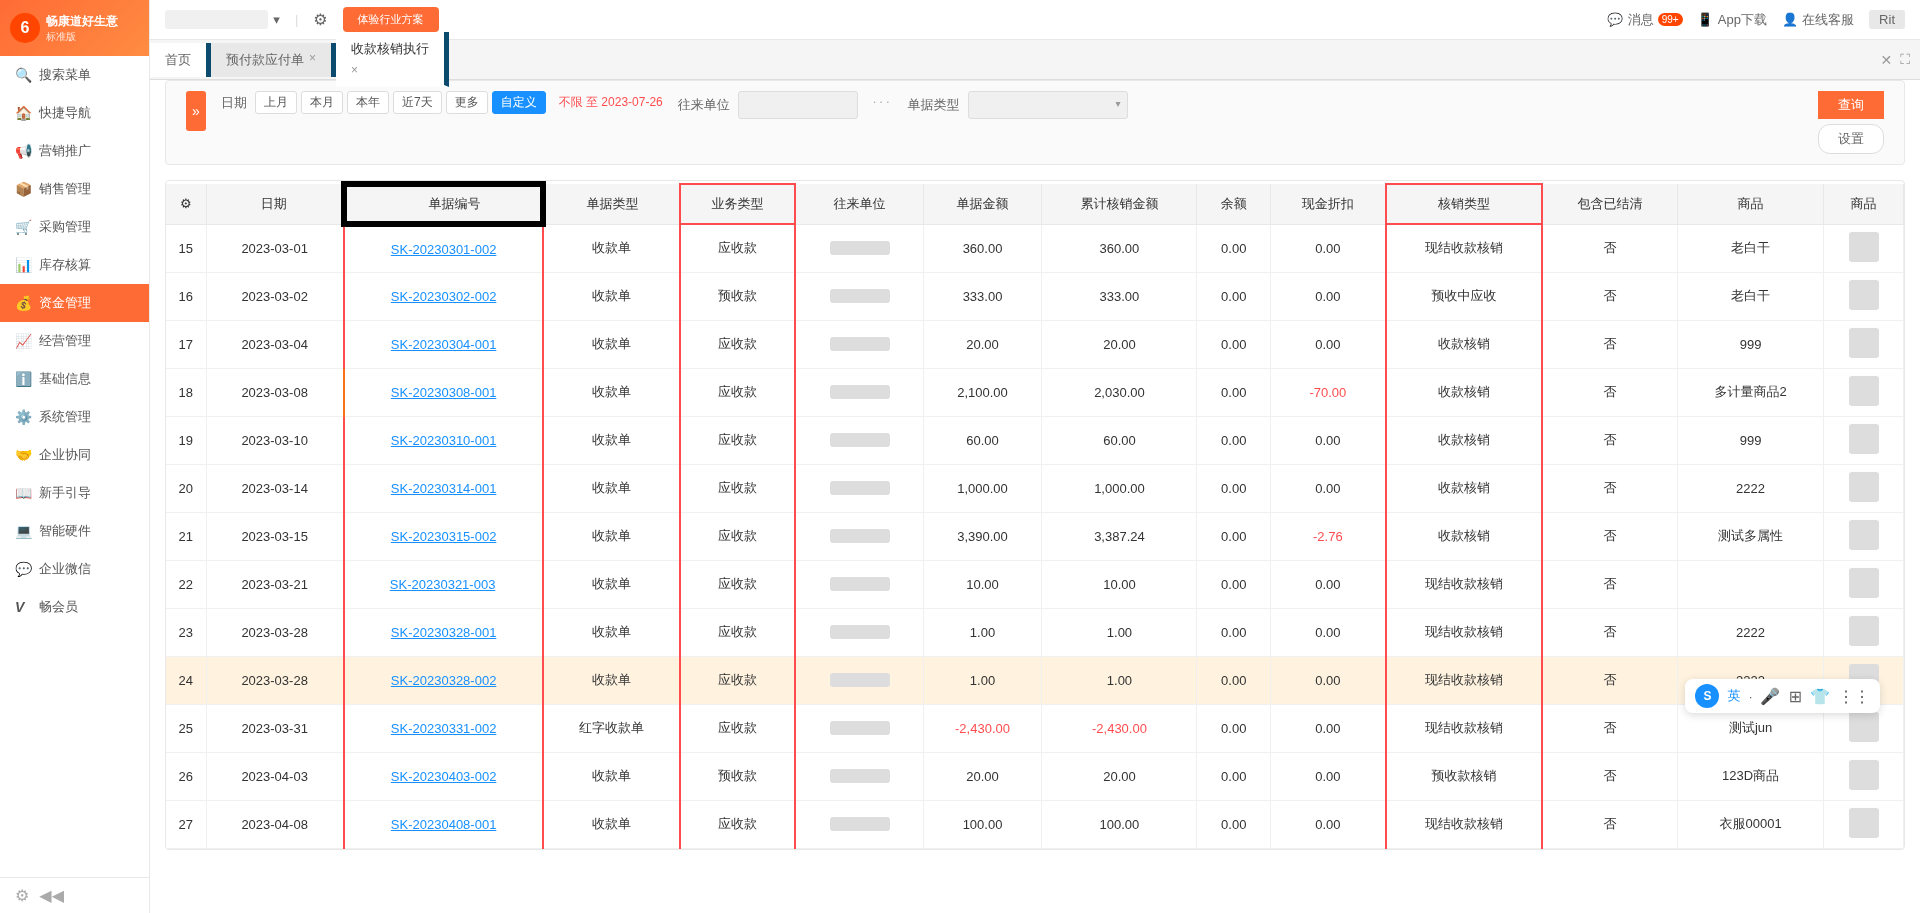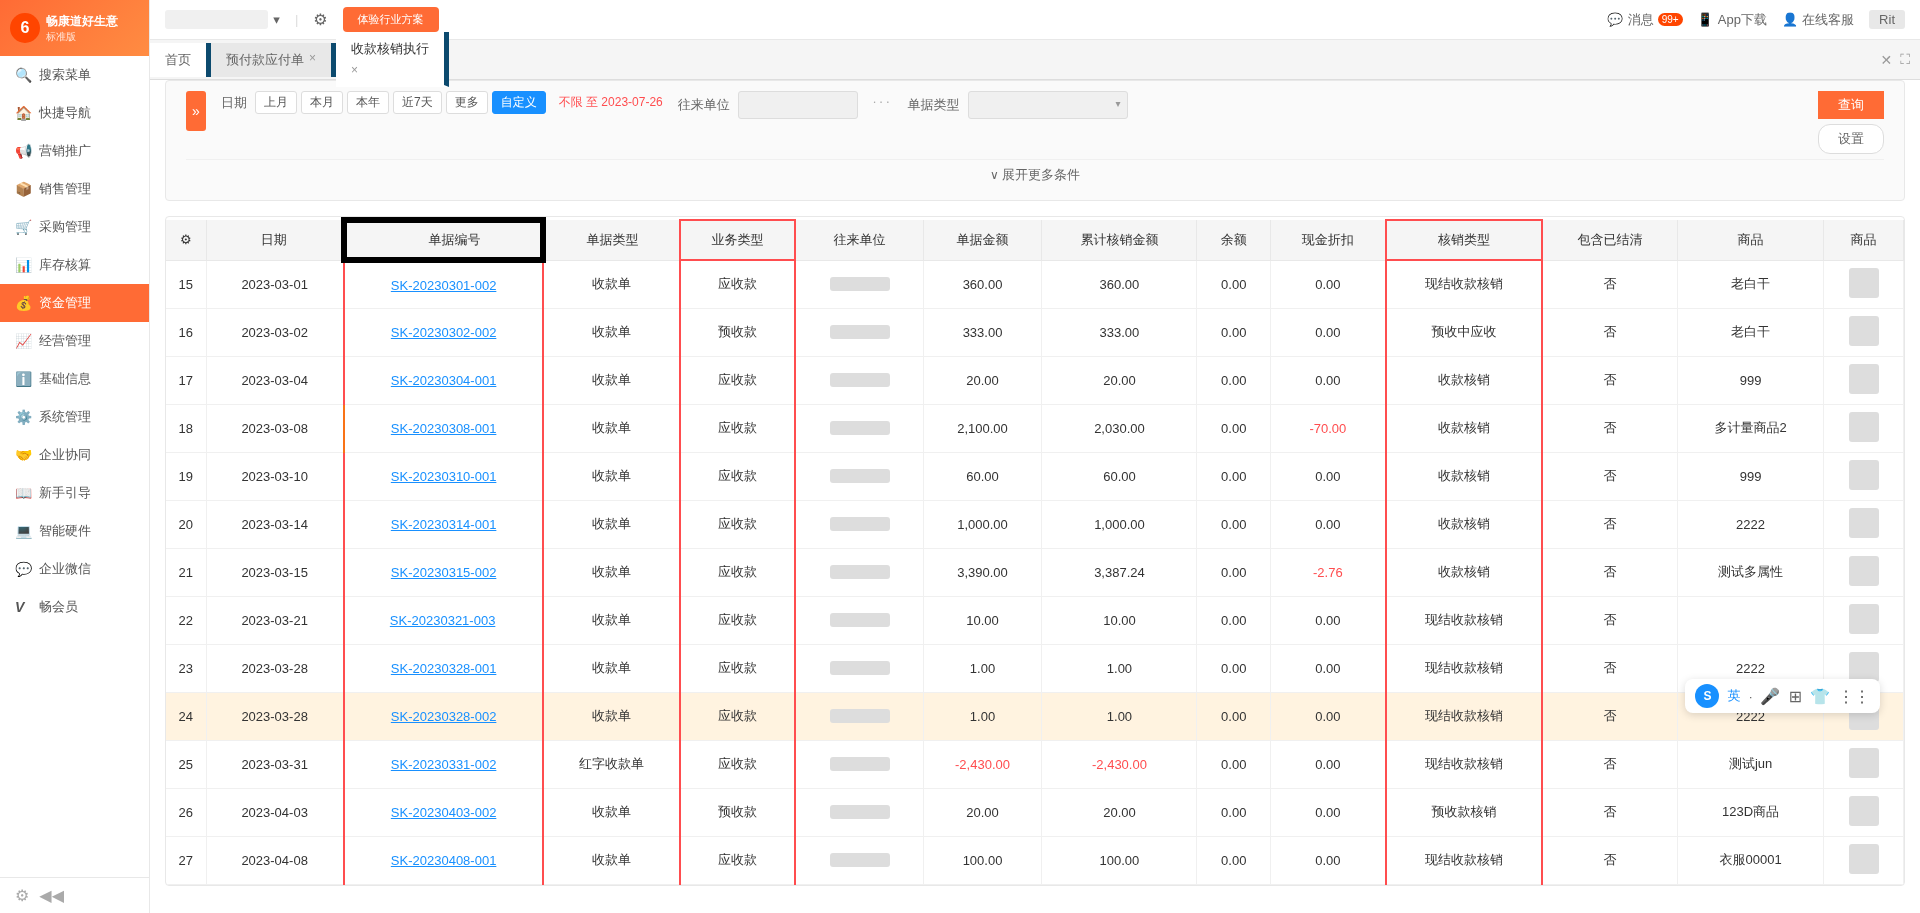--- a/index.html
+++ b/index.html
@@ -246,25 +246,20 @@
             </div>
           </div>
         </div>
 
         <div style="display:flex;flex-direction:column;gap:5px;">
           <button class="query-btn">查询</button>
           <button class="setting-btn">设置</button>
         </div>
       </div>
 
-      <div class="expand-bar">
-        <span class="expand-btn">
-          ∨ <span>展开更多条件</span>
-        </span>
-      </div>
     </div>
 
     <div class="table-container">
       <table>
         <thead>
           <tr>
             <th style="width:40px;">⚙</th>
             <th>日期</th>
             <th style="border:6px solid #000000;padding-left:32px;">单据编号</th>
             <th>单据类型</th>

